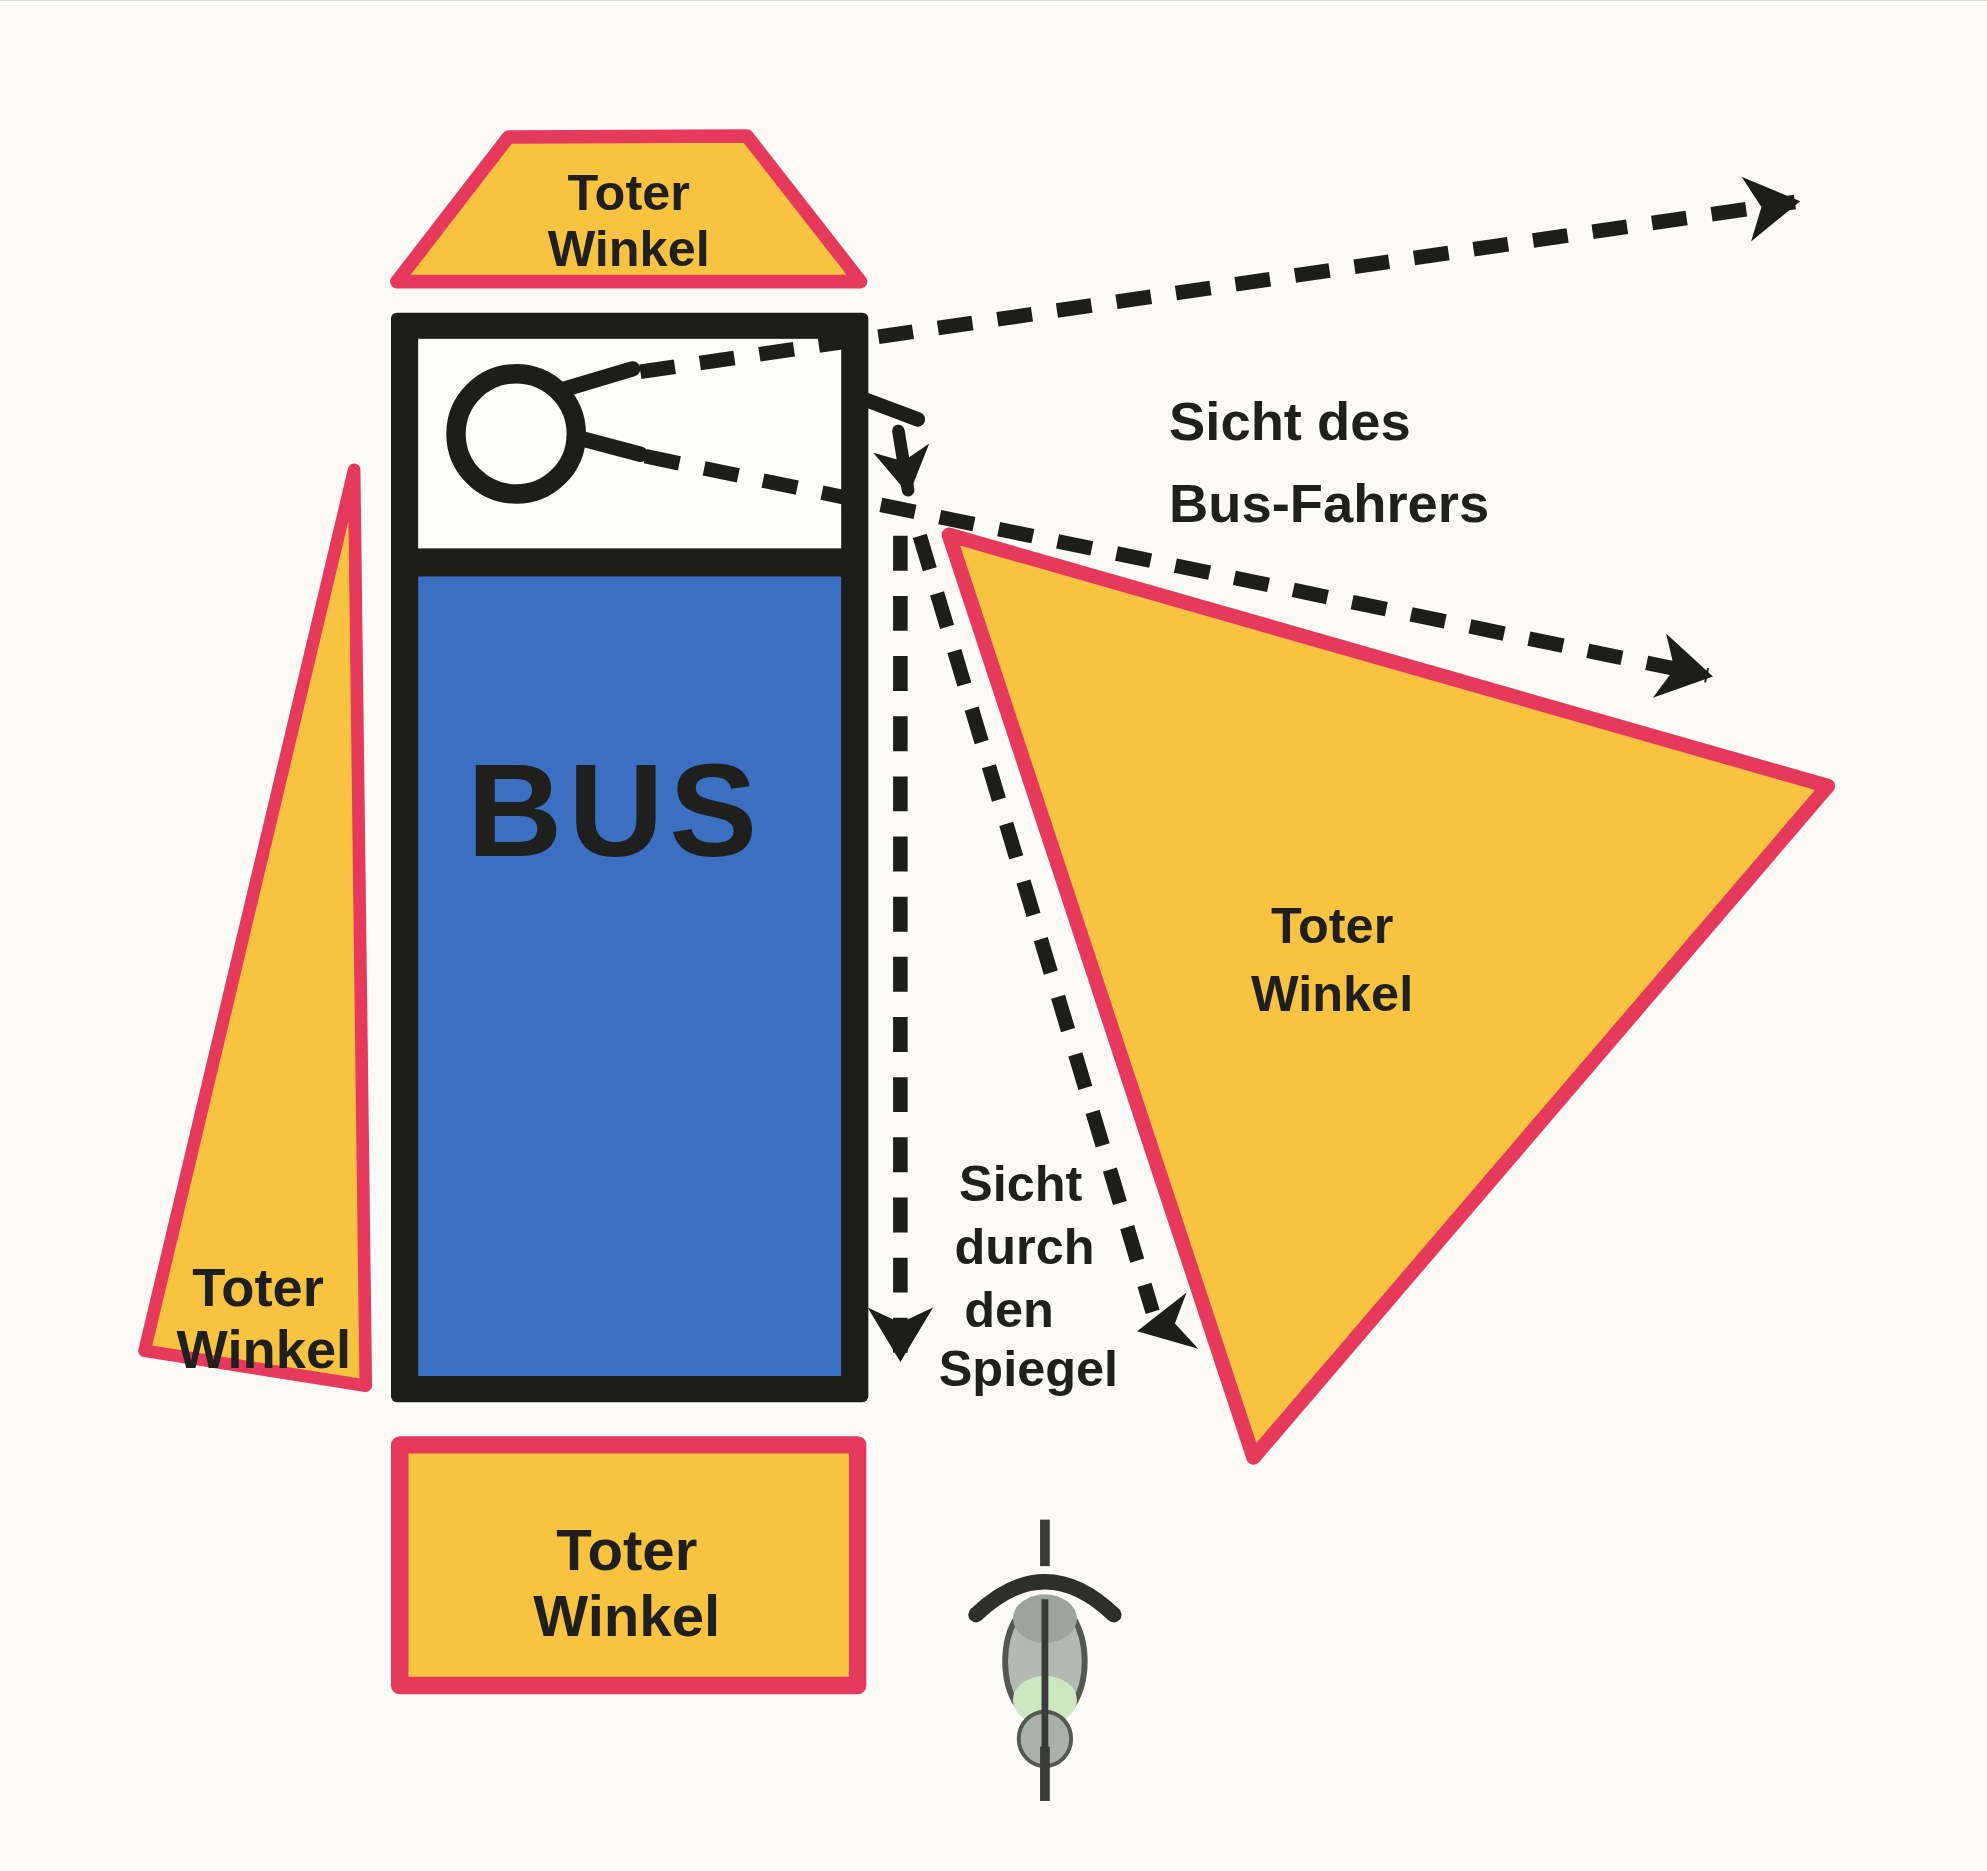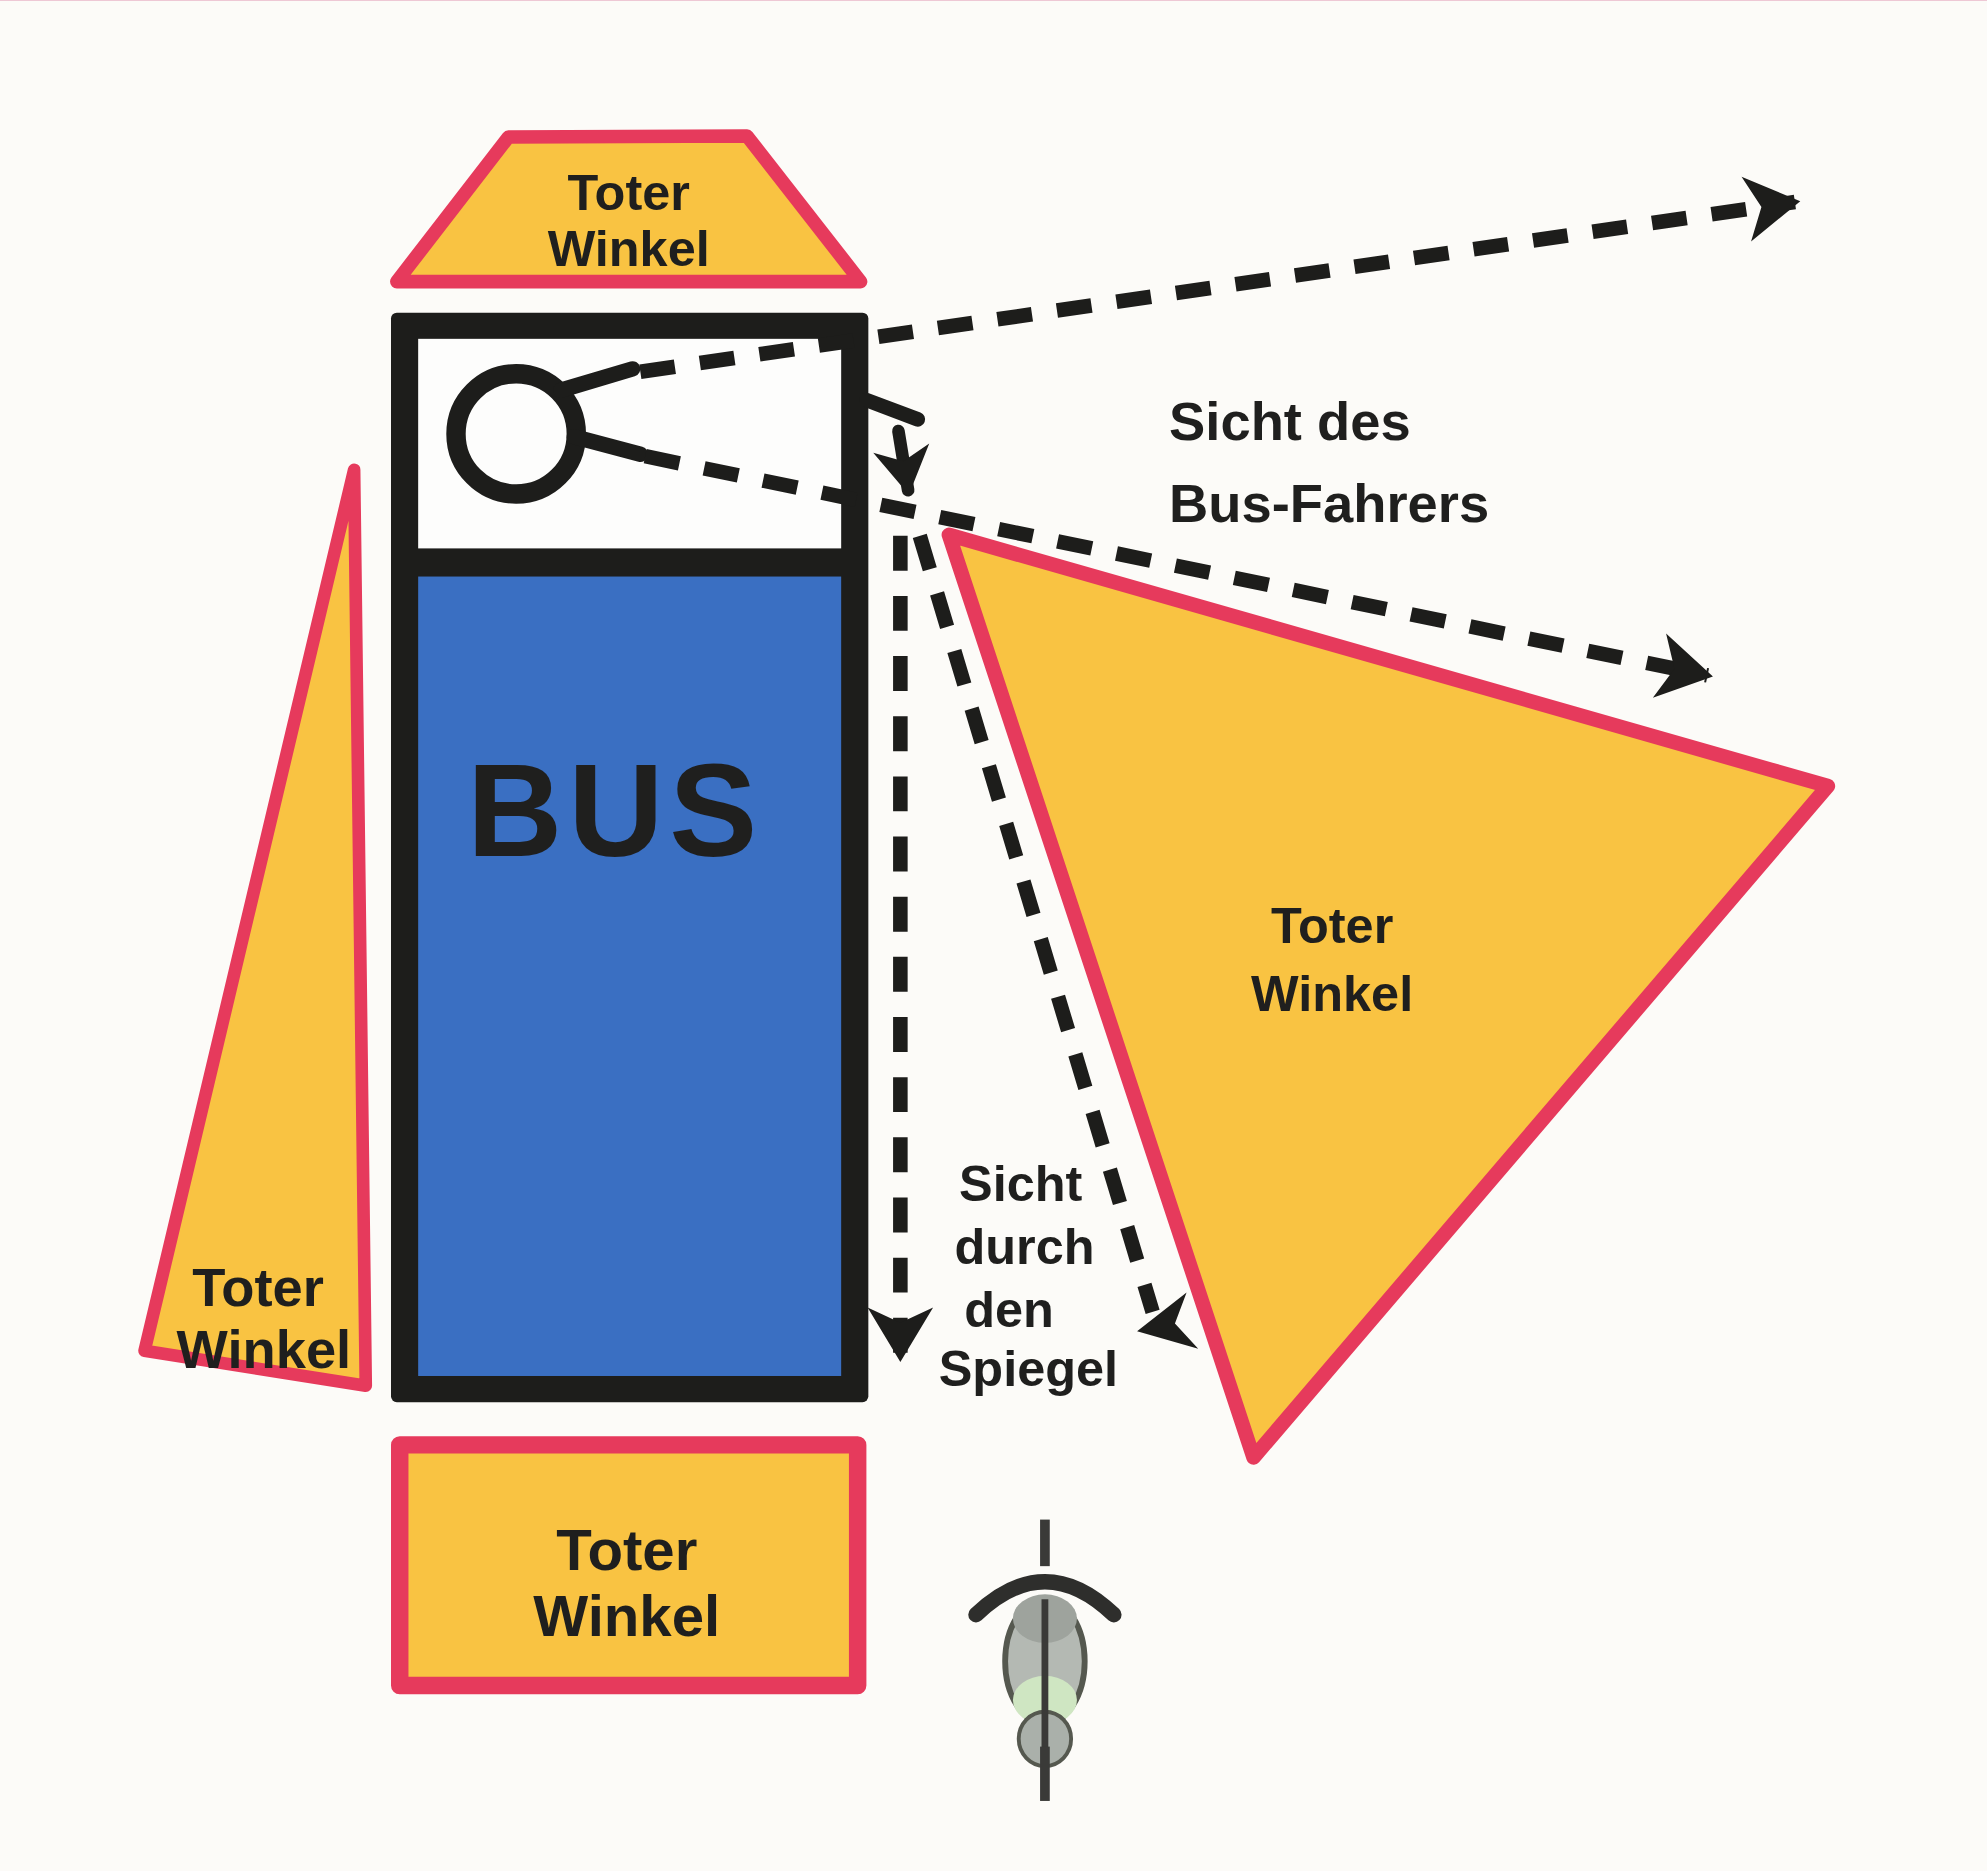--- a/index.html
+++ b/index.html
@@ -1,16 +1,16 @@
 <!DOCTYPE html>
 <html><head>
 <meta charset="utf-8">
 <style>
   html,body{margin:0;padding:0;background:#fbfaf7;}
-  .canvas{position:relative;width:1987px;height:1872px;background:#be185d;overflow:hidden;
+  .canvas{position:relative;width:1987px;height:1872px;background:#4d7c0f;overflow:hidden;
           font-family:"Liberation Sans", sans-serif;}
   svg text{font-family:"Liberation Sans", sans-serif;font-weight:700;fill:#1f1f1e;}
   .lbl-small{font-size:52px;}
   .lbl-med{font-size:56px;}
   .lbl-big{font-size:60px;}
   .lbl-bus{font-size:136px;letter-spacing:6px;}
   .dashline{stroke:#1d1d1b;stroke-width:15;fill:none;stroke-dasharray:36 26;stroke-linecap:butt;}
   .solidline{stroke:#1d1d1b;fill:none;stroke-linecap:round;}
   .blindspot{fill:#f9c342;stroke:#e63a5c;stroke-linejoin:round;}
 </style>

